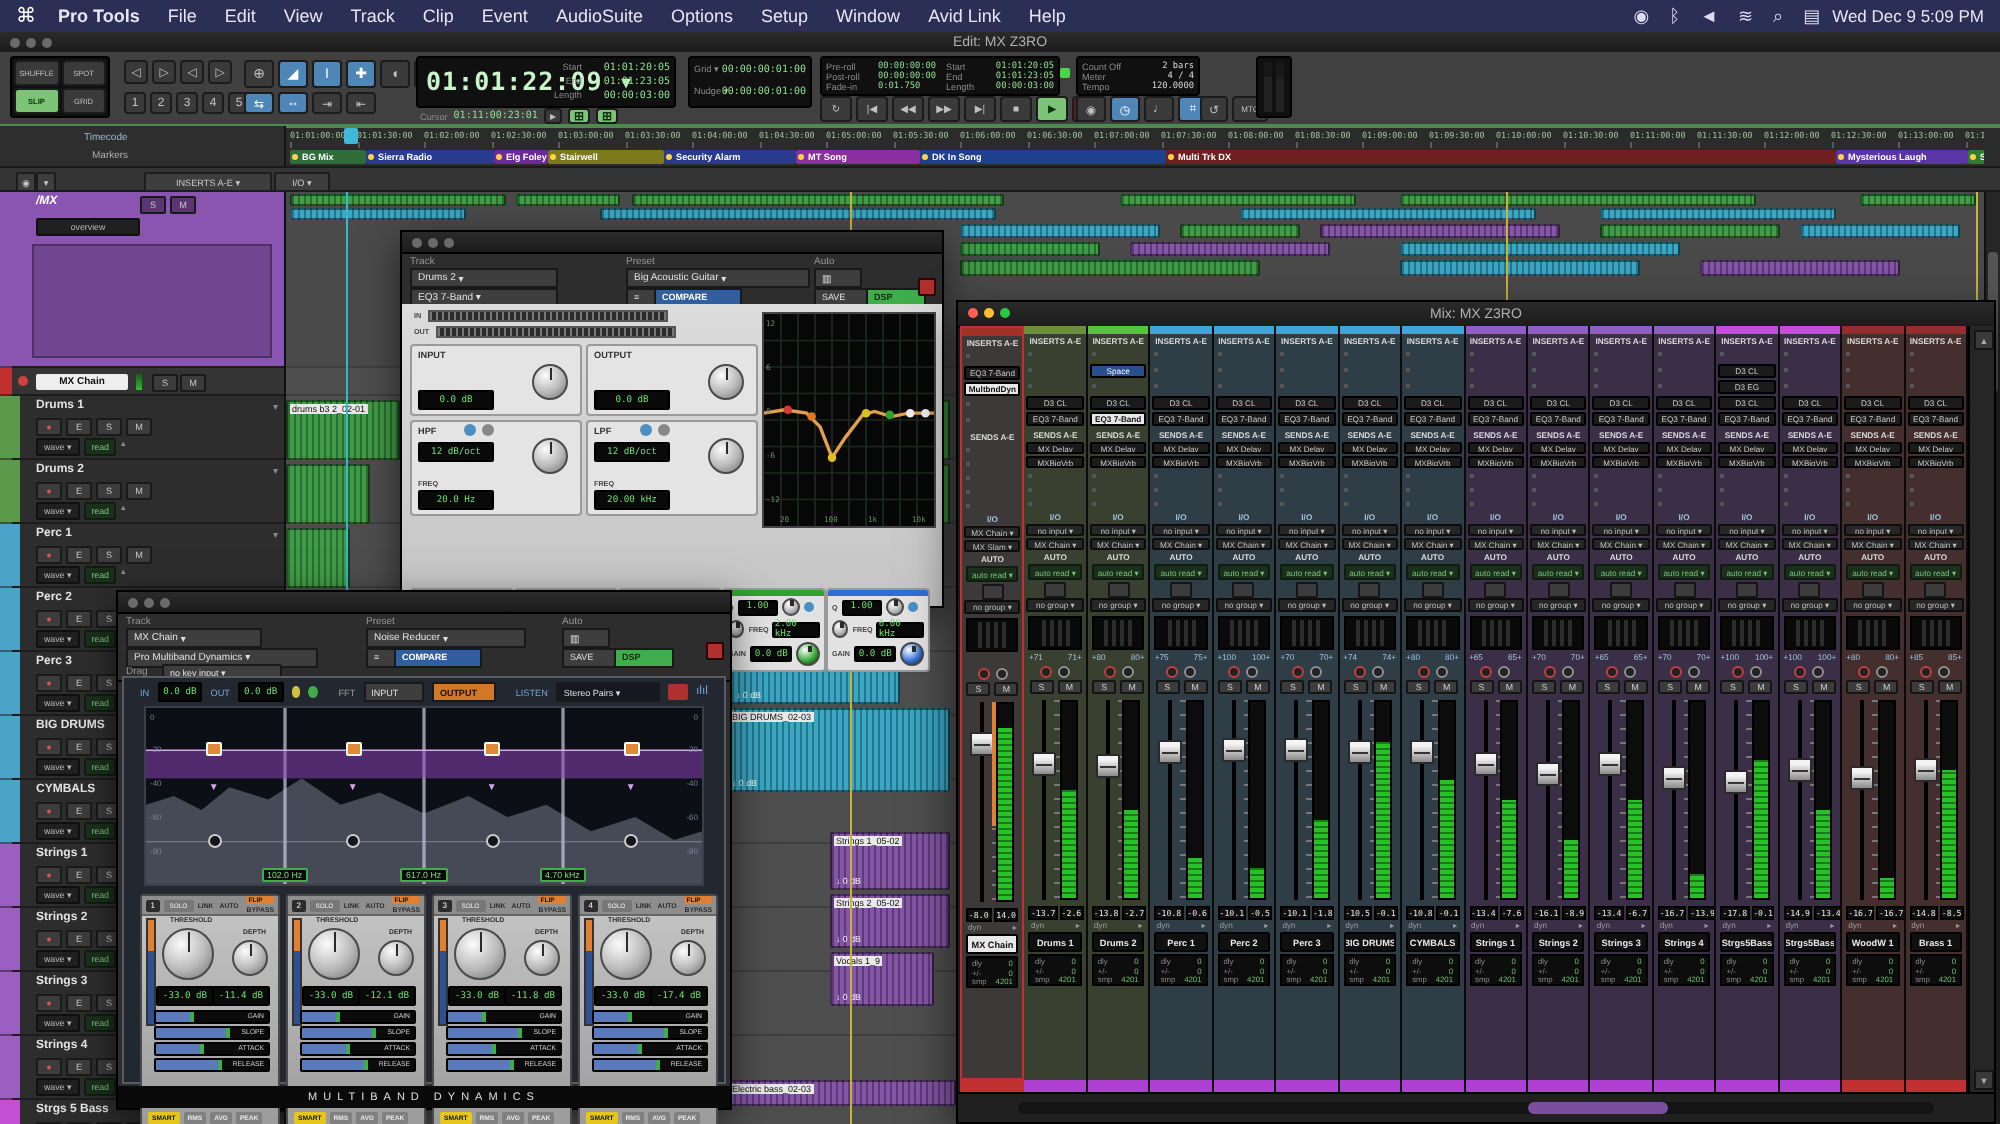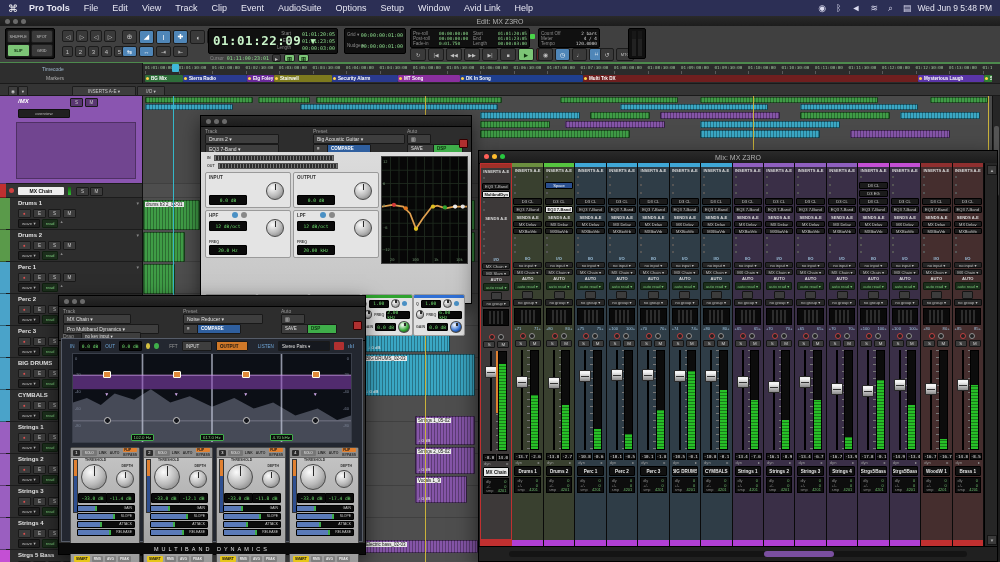--- a/index.html
+++ b/index.html
@@ -180,21 +180,21 @@
     <span class="apple">⌘</span>
     <span id="menu-items"><span class="mi b">Pro Tools</span><span class="mi">File</span><span class="mi">Edit</span><span class="mi">View</span><span class="mi">Track</span><span class="mi">Clip</span><span class="mi">Event</span><span class="mi">AudioSuite</span><span class="mi">Options</span><span class="mi">Setup</span><span class="mi">Window</span><span class="mi">Avid Link</span><span class="mi">Help</span></span>
     <span id="menu-status">
         <span>◉</span>
         <span>ᛒ</span>
         <span>◄</span>
         <span>≋</span>
         <span>⌕</span>
         <span>▤</span>
       </span>
-    <span id="menu-clock">Wed Jun 9  5:48 PM</span>
+    <span id="menu-clock">Wed Dec 9  5:09 PM</span>
   </div>
 
   <div id="edit-window">
     <div class="wtitle">
       <span class="dots">
           <span class="dot"></span>
           <span class="dot"></span>
           <span class="dot"></span>
         </span>
       <span>Edit: MX Z3RO</span>

